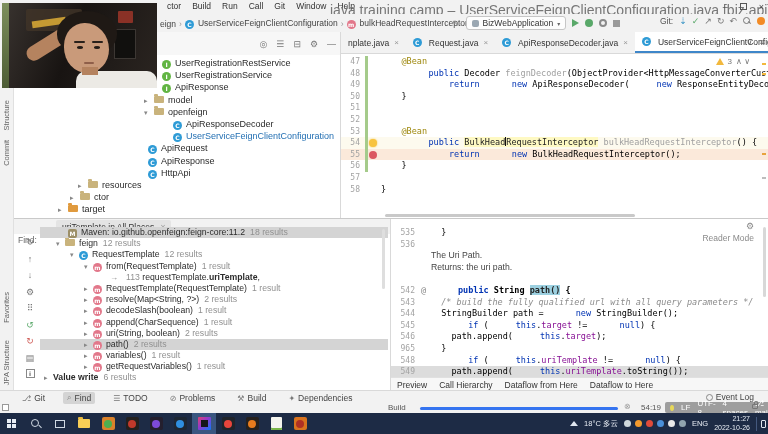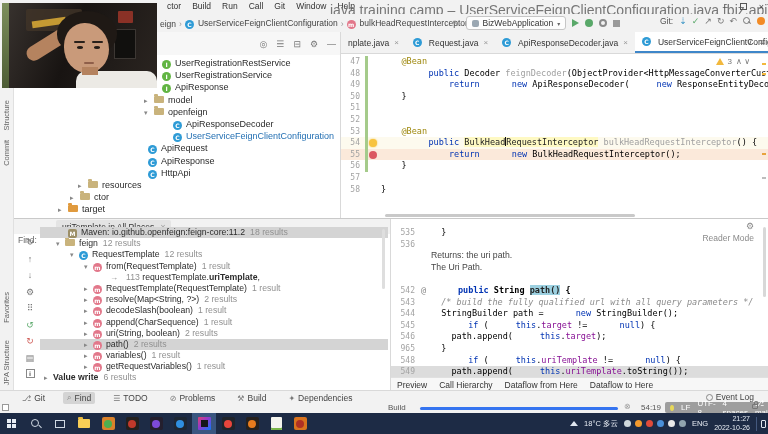--- a/index.html
+++ b/index.html
@@ -358,22 +358,22 @@
         <div class="frow" style="padding-left: 4px;"><span class="chev">▸</span><span><b>Value write</b></span><span class="cnt">6 results</span></div>
       </div>
     <div id="find-vscroll"></div>
 
     <div id="preview">
       <div id="preview-gear">⚙</div>
       <div id="reader-mode">Reader Mode</div>
       <div id="preview-lines">
           <div class="prow"><span class="num">535</span><span class="gmark"></span><span class="codetext"><span class="p">  }</span></span></div>
           <div class="prow"><span class="num">536</span><span class="gmark"></span><span class="codetext"></span></div>
+          <div class="prow"><span class="num"></span><span class="gmark"></span><span class="codetext docline">The Uri Path.</span></div>
           <div class="prow"><span class="num"></span><span class="gmark"></span><span class="codetext docline">Returns: the uri path.</span></div>
-          <div class="prow"><span class="num"></span><span class="gmark"></span><span class="codetext docline">The Uri Path.</span></div>
           <div class="prow"><span class="num"></span><span class="gmark"></span><span class="codetext"></span></div>
           <div class="prow bold"><span class="num">542</span><span class="gmark">@</span><span class="codetext"><span class="kw">public</span><span class="p"> String </span><span class="found">path()</span><span class="p"> {</span></span></div>
           <div class="prow"><span class="num">543</span><span class="gmark"></span><span class="codetext"><span class="p">  </span><span class="cmt">/* build the fully qualified url with all query parameters */</span></span></div>
           <div class="prow"><span class="num">544</span><span class="gmark"></span><span class="codetext"><span class="p">  StringBuilder path = </span><span class="kw">new</span><span class="p"> StringBuilder();</span></span></div>
           <div class="prow"><span class="num">545</span><span class="gmark"></span><span class="codetext"><span class="p">  </span><span class="kw">if</span><span class="p"> (</span><span class="kw">this</span><span class="p">.</span><span class="fld">target</span><span class="p"> != </span><span class="kw">null</span><span class="p">) {</span></span></div>
           <div class="prow"><span class="num">546</span><span class="gmark"></span><span class="codetext"><span class="p">    path.append(</span><span class="kw">this</span><span class="p">.</span><span class="fld">target</span><span class="p">);</span></span></div>
           <div class="prow"><span class="num">965</span><span class="gmark"></span><span class="codetext"><span class="p">  }</span></span></div>
           <div class="prow"><span class="num">548</span><span class="gmark"></span><span class="codetext"><span class="p">  </span><span class="kw">if</span><span class="p"> (</span><span class="kw">this</span><span class="p">.</span><span class="fld">uriTemplate</span><span class="p"> != </span><span class="kw">null</span><span class="p">) {</span></span></div>
           <div class="prow line-usage"><span class="num">549</span><span class="gmark"></span><span class="codetext"><span class="p">    path.append(</span><span class="kw">this</span><span class="p">.</span><span class="fld">uriTemplate</span><span class="p">.toString());</span></span></div>
         </div>

